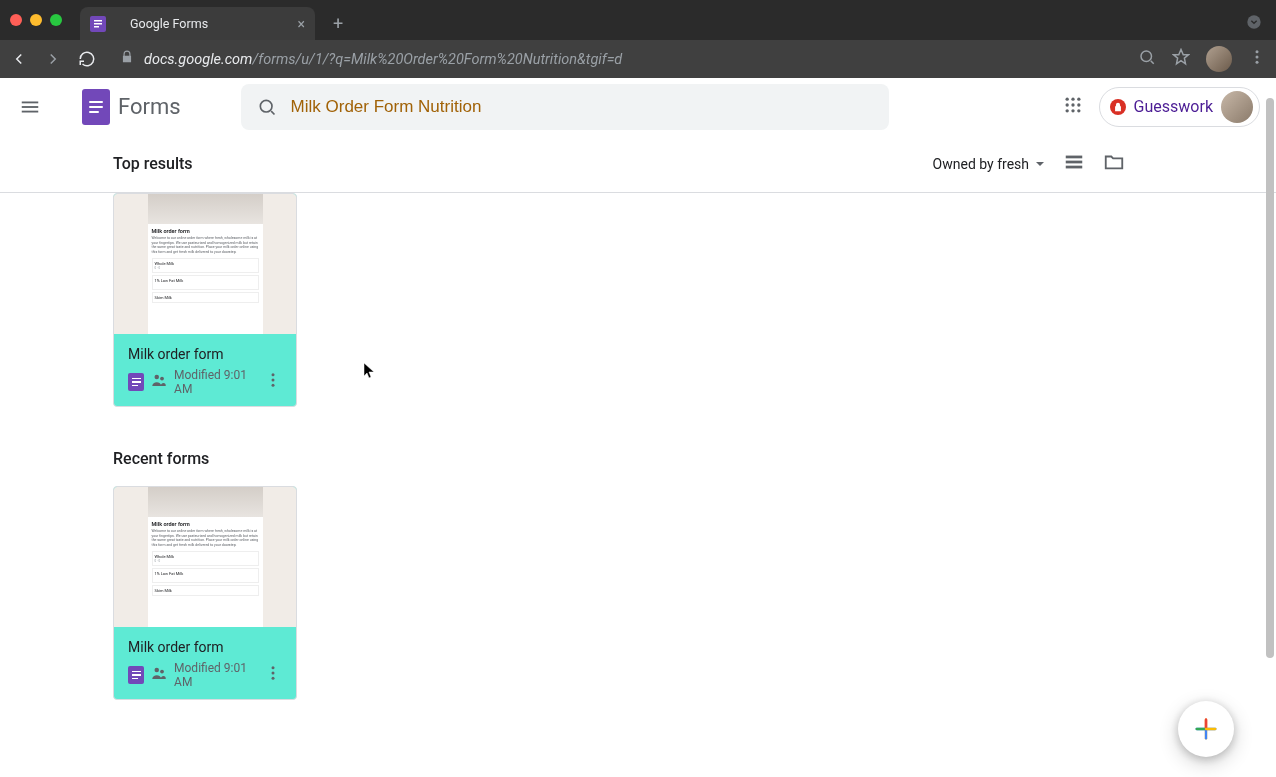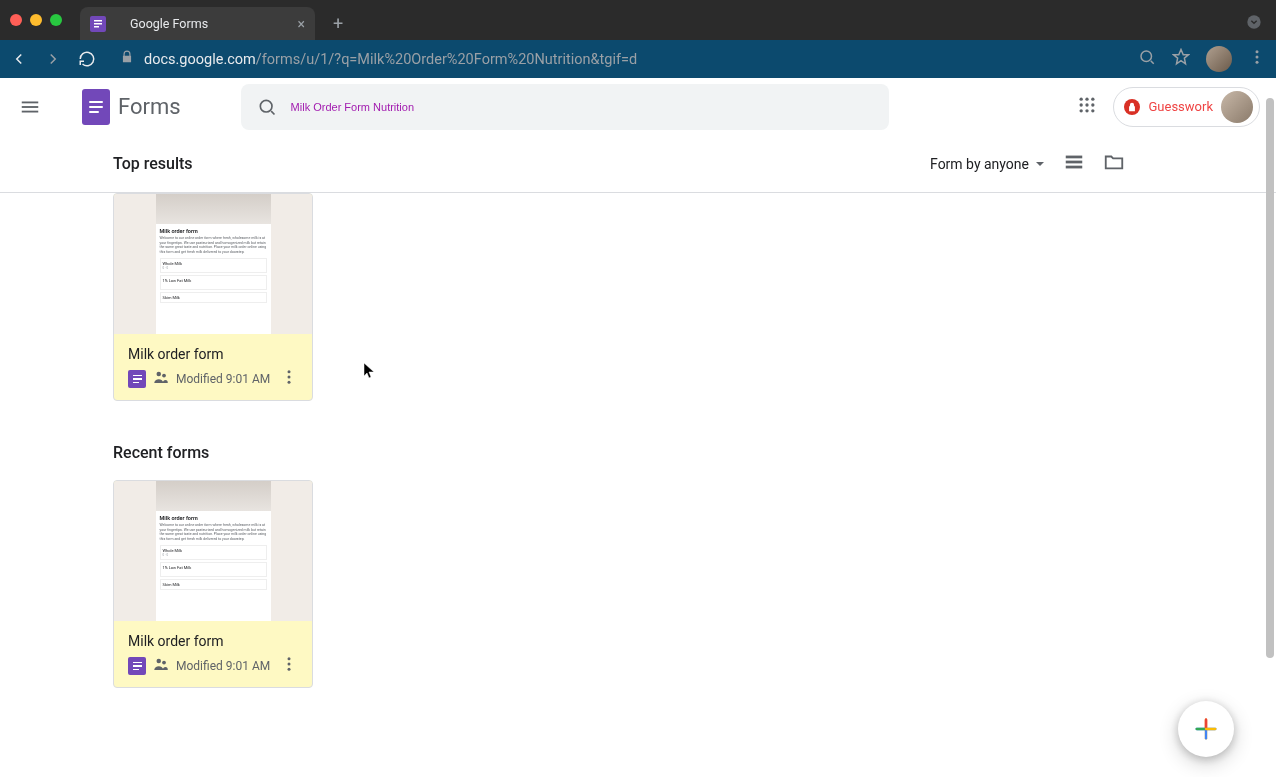--- a/index.html
+++ b/index.html
@@ -15,21 +15,21 @@
   .mac-max { background: #28c840; }
   .tab { background: #3c3c3c; height: 33px; border-radius: 8px 8px 0 0; display: flex; align-items: center; padding: 0 10px; width: 235px; gap: 8px; color: #e8eaed; font-size: 12.5px; margin-top: 7px;}
   .tab-favicon { width: 16px; height: 16px; background: #7248b9; border-radius: 2px; display:flex; align-items:center; justify-content:center;}
   .tab-favicon svg { width: 10px; height:10px; }
   .tab-title { flex:1; white-space: nowrap; overflow: hidden; text-overflow: ellipsis; margin-left: 16px; }
   .tab-close { color: #9aa0a6; font-size: 14px; cursor:pointer; }
   .new-tab { color:#9aa0a6; font-size: 18px; margin-left: 18px; cursor:pointer; margin-top:6px;}
   .chrome-right { position:absolute; right: 14px; top: 14px; color:#9aa0a6;}
   .chrome-right svg { width:16px; height:16px;}
 
-  .addr-bar { height: 38px; background: #0c4a6e; display: flex; align-items: center; padding: 0 10px; gap: 16px; }
+  .addr-bar { height: 38px; background: #404040; display: flex; align-items: center; padding: 0 10px; gap: 16px; font-style: italic; }
   .nav-btn { color: #9aa0a6; display:flex; align-items:center; justify-content:center; cursor:pointer; }
   .nav-btn.active { color:#e8eaed; }
   .nav-btn svg { width: 18px; height: 18px; }
   .url-box { flex:1; display:flex; align-items:center; gap: 10px; color:#e8eaed; font-size:14.5px; padding-left: 8px;}
   .lock { color:#9aa0a6; }
   .url-host { color:#e8eaed; }
   .url-path { color:#9aa0a6; }
   .addr-right { display:flex; align-items:center; gap: 16px; color:#9aa0a6; }
   .addr-right .avatar { width:26px; height:26px; border-radius:50%; background: linear-gradient(135deg,#b0a090,#6b5a4a); }
   .chrome-menu svg, .star svg, .zoom svg { width:18px; height:18px;}
@@ -38,44 +38,44 @@
   .app-header { height: 57px; display:flex; align-items:center; padding: 0 16px; border-bottom: none; background:#fff; }
   .hamburger { width: 28px; height:28px; display:flex; align-items:center; justify-content:center; color:#5f6368; cursor:pointer; margin-right:10px;}
   .hamburger svg { width:22px; height:22px;}
   .app-logo { display:flex; align-items:center; gap:8px; margin-right: 60px; padding-left: 28px; }
   .forms-icon { width: 28px; height: 36px; background:#7248b9; border-radius: 3px; position:relative; display:flex; align-items:center; justify-content:center; flex-direction:column; gap:3px;}
   .forms-icon .line { width: 14px; height: 2px; background:#fff; border-radius:1px;}
   .forms-icon .line.short { width: 10px; align-self:flex-start; margin-left:7px;}
   .app-title { font-size: 22px; color:#5f6368; font-weight:400;}
   .search-box { flex: 0 0 648px; height: 46px; background:#f1f3f4; border-radius: 8px; display:flex; align-items:center; padding: 0 16px; gap: 14px; }
   .search-box svg { width:20px; height:20px; color:#5f6368;}
-  .search-input { border:none; background:transparent; font-size:11px; color:#a21caf; flex:1; outline:none; }
+  .search-input { border:none; background:transparent; font-size:17px; color:#a16207; flex:1; outline:none; }
   .header-right { margin-left:auto; display:flex; align-items:center; gap: 16px; }
   .apps-grid { color:#5f6368; cursor:pointer;}
   .apps-grid svg { width:20px; height:20px;}
   .guesswork-pill { border:1px solid #dadce0; border-radius: 24px; height:40px; padding: 0 6px 0 10px; display:flex; align-items:center; gap:8px;}
   .gw-badge { width:16px; height:16px; border-radius:50%; background:#d93025; display:flex; align-items:center; justify-content:center;}
   .gw-badge svg{ width:10px; height:10px; color:#fff;}
-  .gw-text { font-size:13px; color:#ef4444; }
+  .gw-text { font-size:16px; color:#4c1d95; }
   .gw-avatar { width:32px; height:32px; border-radius:50%; background: linear-gradient(135deg,#c8b8a8,#8a7a6a); }
 
   
   .toolbar-row { height: 58px; display:flex; align-items:center; padding: 0 auto; position:relative; border-bottom: 1px solid #dadce0; }
   .toolbar-inner { width: 100%; padding: 0 113px 0 113px; display:flex; align-items:center; justify-content:flex-start;}
   .section-title { font-size:16px; font-weight:500; color:#202124; }
   .toolbar-controls { display:flex; align-items:center; gap: 18px; margin-left:auto; margin-right: 38px;}
   .owner-filter { display:flex; align-items:center; gap:6px; font-size:14px; color:#202124; cursor:pointer;}
   .owner-filter svg { width:10px; height:10px; color:#5f6368;}
   .view-btn { color:#5f6368; cursor:pointer;}
   .view-btn svg { width:22px; height:22px;}
 
   
   .content { padding: 0 113px; padding-top: 0; height: calc(777px - 78px - 57px - 58px); overflow-y:auto; position:relative;}
 
-  .card { width: 200px; border: 1px solid #dadce0; border-radius: 4px; background:#fef9c3; overflow:hidden; cursor:pointer; }
+  .card { width: 184px; border: 1px solid #dadce0; border-radius: 4px; background:#5eead4; overflow:hidden; cursor:pointer; }
   .thumb { height: 140px; background: #f8f9fa; position:relative; overflow:hidden; display:flex; flex-direction:column; align-items:center;}
   .thumb-img { width: 115px; height: 30px; background: linear-gradient(180deg, #d4cec8, #e8e4e0); margin-top:0;}
   .thumb-body { width: 115px; background:#fff; padding: 4px; }
   .thumb-title { font-size: 5.5px; font-weight:600; color:#202124; margin-bottom:2px;}
   .thumb-desc { font-size: 3.5px; color:#5f6368; line-height:1.3; margin-bottom:4px;}
   .thumb-field { background:#fff; border:0.5px solid #eee; padding:2px; margin-bottom:2px;}
   .thumb-field-label { font-size:4px; color:#202124;}
   .thumb-field-sub { font-size:3px; color:#9aa0a6;}
   .thumb-wrap { background:#f1ece7; padding: 0 6px; flex:1; width:100%; display:flex; justify-content:center;}
   .thumb-inner { width:115px; background:#fff;}
@@ -225,21 +225,21 @@
       <div class="gw-avatar"></div>
     </div>
   </div>
 </div>
 
 <div class="toolbar-row">
   <div class="toolbar-inner">
     <span class="section-title">Top results</span>
     <div class="toolbar-controls">
       <div class="owner-filter">
-        <span>Form by anyone</span>
+        <span>Owned by fresh</span>
         <svg viewBox="0 0 10 10">
             <path d="M1 3l4 4 4-4" fill="currentColor"></path>
           </svg>
       </div>
       <div class="view-btn"><svg viewBox="0 0 24 24" fill="currentColor">
             <rect x="3" y="5" width="18" height="3"></rect>
             <rect x="3" y="10.5" width="18" height="3"></rect>
             <rect x="3" y="16" width="18" height="3"></rect>
           </svg></div>
       <div class="view-btn"><svg viewBox="0 0 24 24" fill="none" stroke="currentColor" stroke-width="2">

